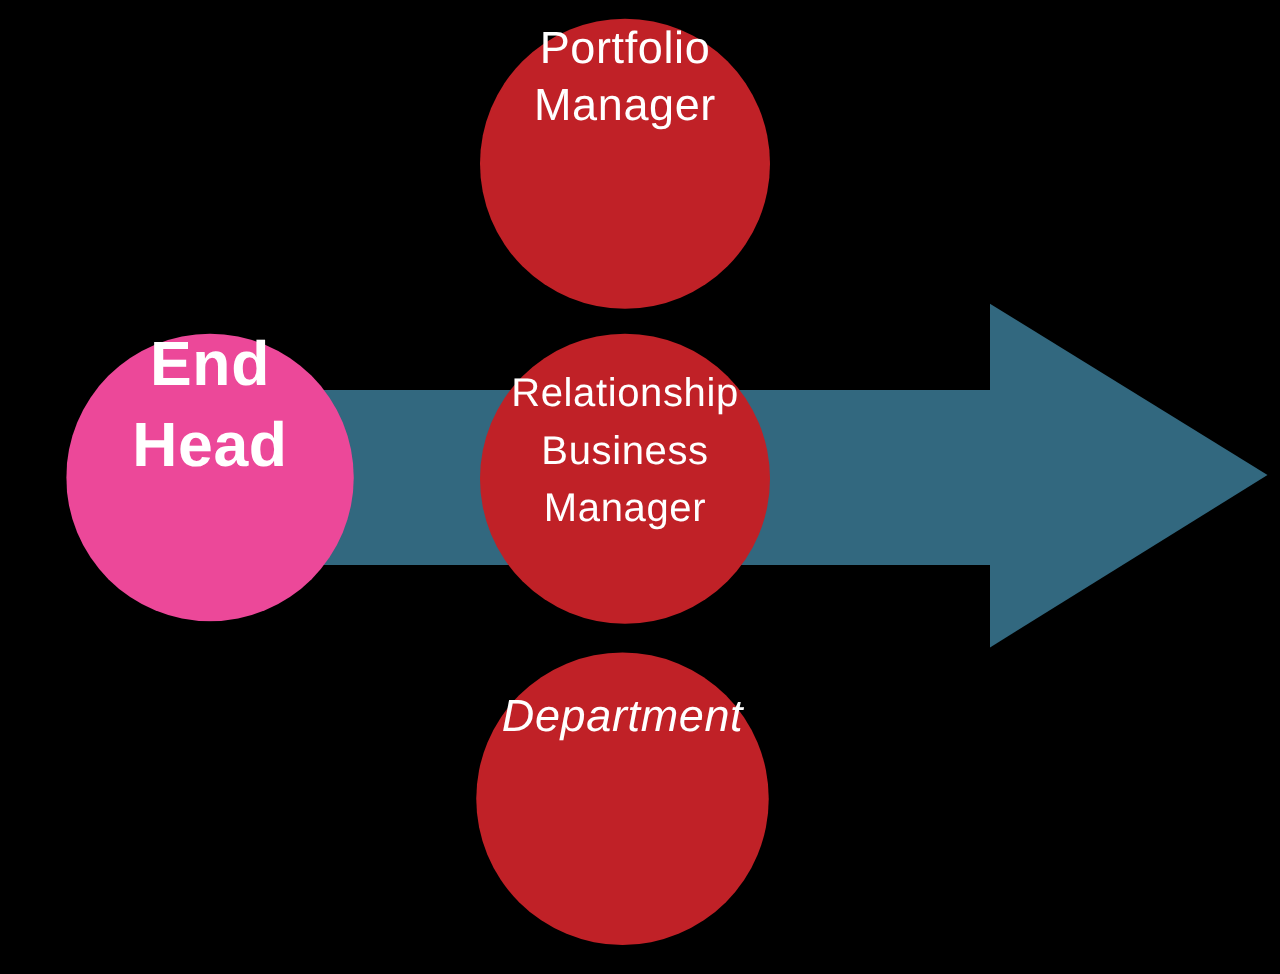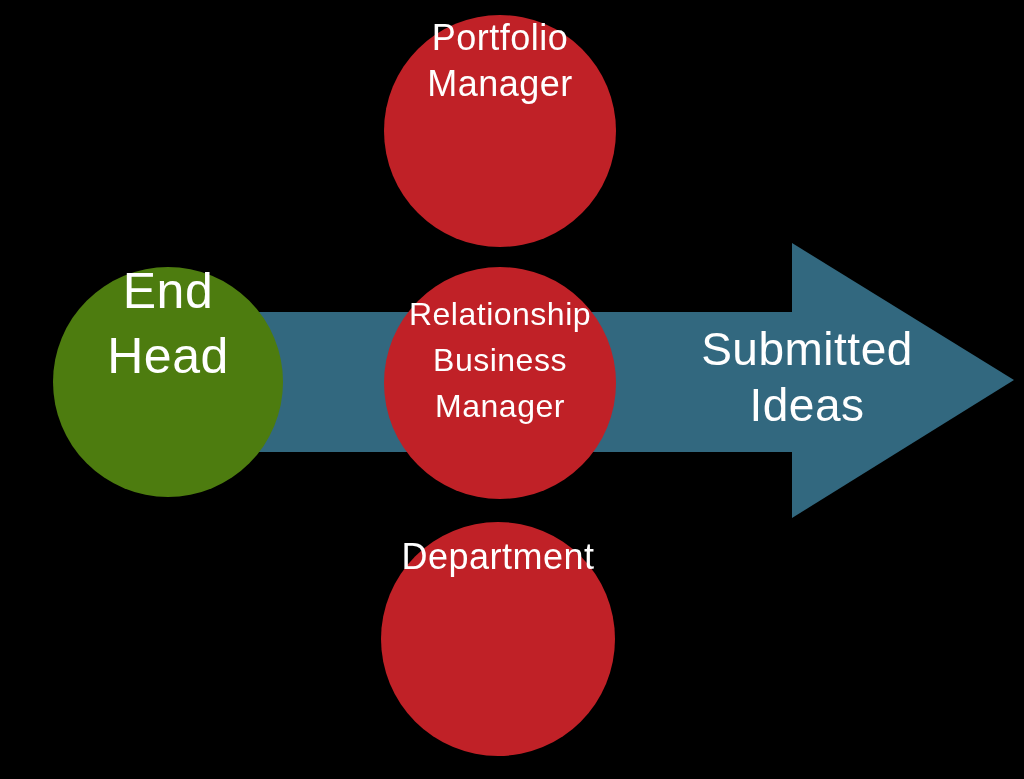--- a/index.html
+++ b/index.html
@@ -73,21 +73,21 @@
   }
   .circle-brm .lines { margin-top: 24px; }
   .circle-dept {
     left: 381px;
     top: 522px;
     width: 234px;
     height: 234px;
     font-size: 36px;
     line-height: 46px;
   }
-  .circle-dept .lines { margin-top: 12px; }
+  .circle-dept .lines { margin-top: 28px; font-style: italic; }
   .arrow-label {
     position: absolute;
     left: 655px;
     top: 321px;
     width: 304px;
     text-align: center;
     font-size: 46px;
     line-height: 56px;
     letter-spacing: 0.5px;
   }
@@ -95,21 +95,21 @@
 </style>
 </head>
 <body>
 
 <div class="canvas">
 
   <div class="shaft" style="background-color: rgb(50, 104, 127);"></div>
 
   <div class="arrowhead" style="border-left-color: rgb(50, 104, 127);"></div>
 
-  <div class="circle circle-end-users" style="background-color: #4d7c0f;">
+  <div class="circle circle-end-users" style="background-color: #ec4899; font-weight: bold;">
     <div class="lines">
       <span class="line">End</span>
       <span class="line">Head</span>
     </div>
   </div>
 
   <div class="circle circle-portfolio" style="background-color: rgb(192, 33, 39);">
     <div class="lines">
       <span class="line">Portfolio</span>
       <span class="line">Manager</span>
@@ -123,18 +123,14 @@
       <span class="line">Manager</span>
     </div>
   </div>
 
   <div class="circle circle-dept" style="background-color: rgb(192, 33, 39);">
     <div class="lines">
       <span class="line">Department</span>
     </div>
   </div>
 
-  <div class="arrow-label">
-    <span class="line">Submitted</span>
-    <span class="line">Ideas</span>
-  </div>
 
 </div>
 
 </body></html>

